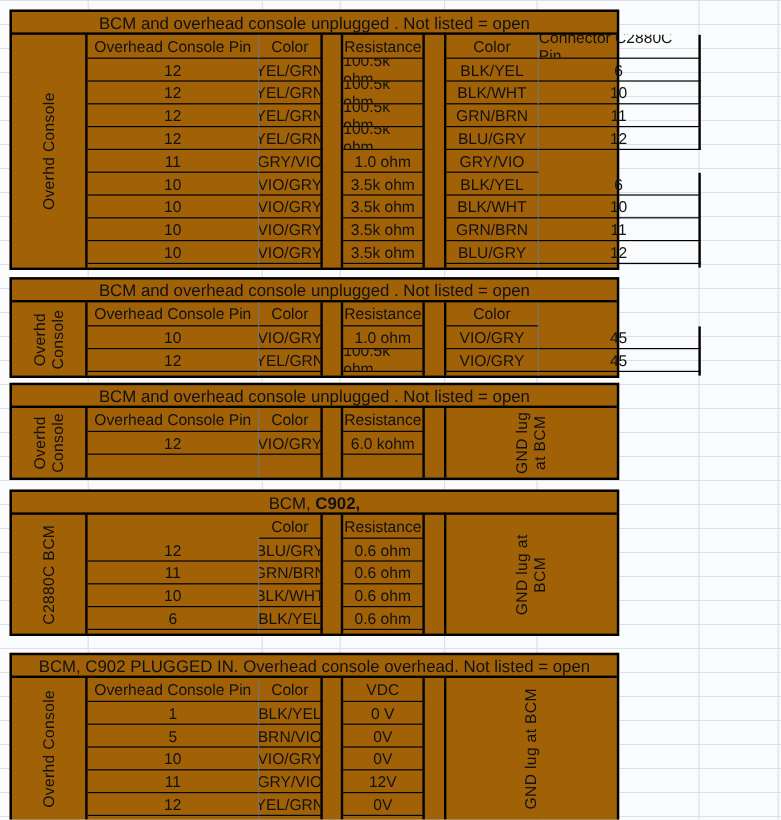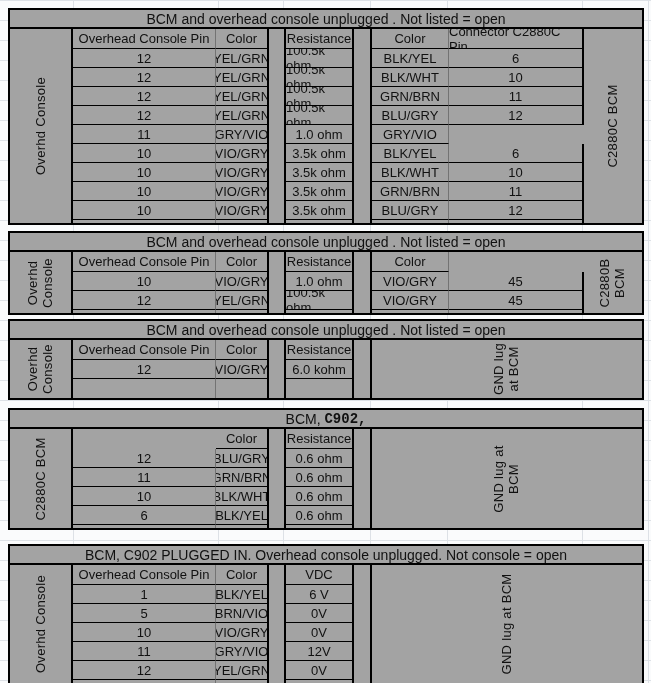--- a/index.html
+++ b/index.html
@@ -16,23 +16,23 @@
       linear-gradient(#dde1e6,#dde1e6),
       linear-gradient(#dde1e6,#dde1e6),
       linear-gradient(#dde1e6,#dde1e6),
       repeating-linear-gradient(#dde1e6 0 1px, transparent 1px 20px);
     background-size:1px 100%,1px 100%,1px 100%,1px 100%,1px 100%,1px 100%,1px 100%,100% 100%;
     background-position:73px 0,218px 0,283px 0,370px 0,447px 0,582px 0,648px 0,0 0;
     background-repeat:no-repeat,no-repeat,no-repeat,no-repeat,no-repeat,no-repeat,no-repeat,repeat;
   }
   .sheet{padding-top:8px;}
   .tbl{
-    width:636px;margin-left:8px;
+    width:508px;margin-left:8px;
     border:2px solid #000;
-    background:#a3a3a3;
+    background:#a16207;
     box-sizing:border-box;
   }
   .tbl-title{
     height:17px;border-bottom:2px solid #000;
     display:flex;align-items:center;justify-content:center;
     font-size:14px;white-space:pre;
   }
   .tbl-body{display:grid;}
   .t12 .tbl-body{grid-template-columns:63px 143px 53px 17px 68px 18px 77px 135px 1fr;}
   .t345 .tbl-body{grid-template-columns:63px 143px 53px 17px 68px 18px 1fr;}
@@ -48,21 +48,21 @@
   .col7{grid-column:7}.col8{grid-column:8}.col9{grid-column:9}
   .span-rows{grid-row:1/-1;}
   .vcell{position:relative;}
   .vtext{
     position:absolute;top:50%;left:50%;
     transform:translate(-50%,-50%) rotate(-90deg);
     white-space:pre-line;text-align:center;
     width:max-content;line-height:1.12;letter-spacing:0.3px;
   }
   .mt6{margin-top:6px}.mt4{margin-top:4px}.mt8{margin-top:8px}.mt14{margin-top:14px}
-  b{font-weight:bold;font-family:Liberation Mono, monospace;}
+  b{font-weight:bold;}
 </style>
 </head>
 <body>
 
 <div class="sheet">
 
   <div class="tbl t12">
     <div class="tbl-title"><span>BCM and overhead console unplugged . Not listed = open</span><b></b><span></span></div>
     <div class="tbl-body" style="grid-template-rows:20px repeat(9,19px) 3px;">
       <div class="c vcell col1 span-rows br2">
@@ -240,38 +240,38 @@
       <div class="c col3 br2 bb">BLK/YEL</div>
       <div class="c col5 br2 bb">0.6 ohm</div>
 
       <div class="c col2 br1"></div>
       <div class="c col3 br2"></div>
       <div class="c col5 br2"></div>
     </div>
   </div>
 
   <div class="tbl t345 mt14">
-    <div class="tbl-title"><span>BCM, C902 PLUGGED IN. Overhead console unplugged. Not console = open</span><b></b><span></span></div>
+    <div class="tbl-title"><span>BCM, C902 PLUGGED IN. Overhead console overhead. Not listed = open</span><b></b><span></span></div>
     <div class="tbl-body" style="grid-template-rows:20px repeat(5,19px) 3px;">
       <div class="c vcell col1 span-rows br2">
           <span class="vtext">Overhd Console</span>
         </div>
       <div class="c col4 span-rows br2"></div>
       <div class="c col6 span-rows br2"></div>
       <div class="c vcell col7 span-rows">
           <span class="vtext">GND lug at BCM</span>
         </div>
 
       <div class="c col2 br1 bb">Overhead Console Pin</div>
       <div class="c col3 br2 bb">Color</div>
       <div class="c col5 br2 bb">VDC</div>
 
       <div class="c col2 br1 bb">1</div>
       <div class="c col3 br2 bb">BLK/YEL</div>
-      <div class="c col5 br2 bb">6 V</div>
+      <div class="c col5 br2 bb">0 V</div>
 
       <div class="c col2 br1 bb">5</div>
       <div class="c col3 br2 bb">BRN/VIO</div>
       <div class="c col5 br2 bb">0V</div>
 
       <div class="c col2 br1 bb">10</div>
       <div class="c col3 br2 bb">VIO/GRY</div>
       <div class="c col5 br2 bb">0V</div>
 
       <div class="c col2 br1 bb">11</div>

